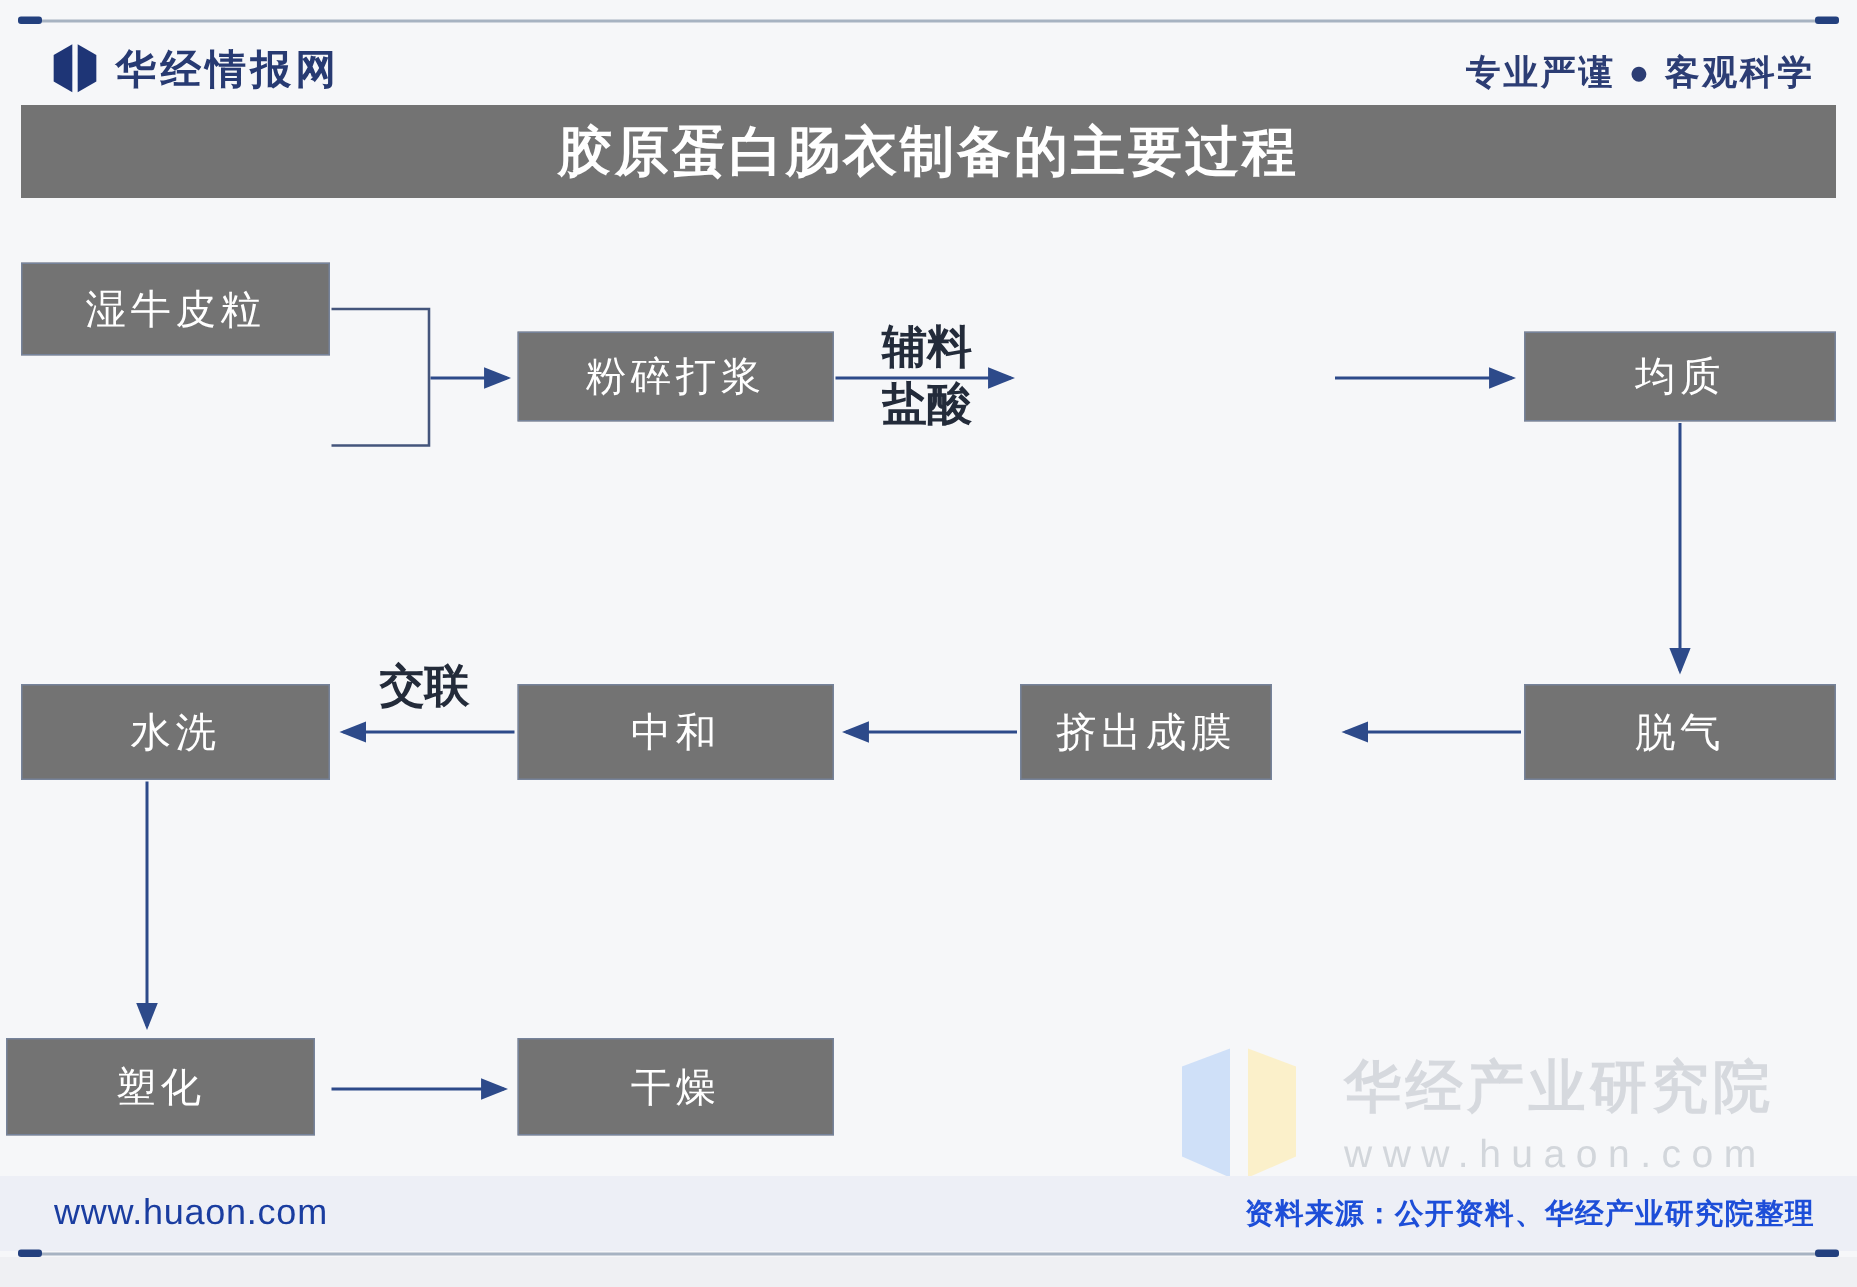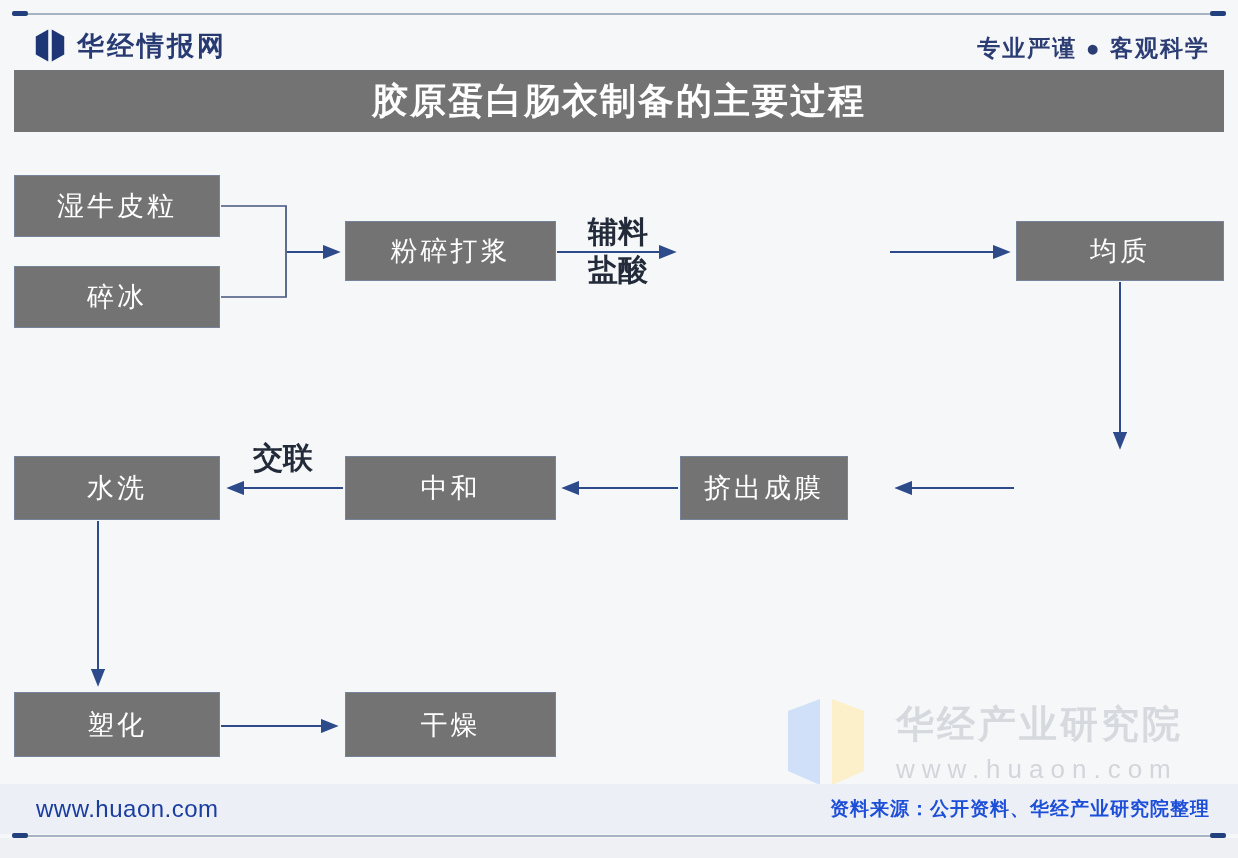--- a/index.html
+++ b/index.html
@@ -38,21 +38,21 @@
           color:#ffffff; font-size:27px; letter-spacing:3px;font-family:Liberation Serif, serif; }
   #n-wet   { left:14px;   top:175px; width:206px; height:62px; }
   #n-ice   { left:14px;   top:266px; width:206px; height:62px; }
   #n-crush { left:345px;  top:221px; width:211px; height:60px; }
   #n-acid  { left:682px;  top:221px; width:207px; height:60px; }
   #n-homo  { left:1016px; top:221px; width:208px; height:60px; }
   #n-wash  { left:14px;   top:456px; width:206px; height:64px; }
   #n-neut  { left:345px;  top:456px; width:211px; height:64px; }
   #n-extr  { left:680px;  top:456px; width:168px; height:64px; }
   #n-degas { left:1016px; top:456px; width:208px; height:64px; }
-  #n-plast { left:14px;   top:692px; width:206px; height:65px; }
+  #n-plast { left:4px;   top:692px; width:206px; height:65px; }
   #n-dry   { left:345px;  top:692px; width:211px; height:65px; }
 
   
   .edge-label { position:absolute; color:#232b3a; font-weight:600; text-align:center; font-size:30px; }
   #lbl-aux   { left:557px; top:213px; width:122px; line-height:38px; }
   #lbl-cross { left:231px; top:441px; width:104px; line-height:34px; }
 
   
   .watermark { position:absolute; left:786px; top:697px; display:flex; align-items:center; gap:30px; }
   .wm-texts { display:flex; flex-direction:column; }
@@ -105,26 +105,26 @@
     <line x1="890" y1="252" x2="1008" y2="252" stroke="#2d4a8a" stroke-width="2" marker-end="url(#arrow)"></line>
     <line x1="1120" y1="282" x2="1120" y2="447" stroke="#2d4a8a" stroke-width="2" marker-end="url(#arrow)"></line>
     <line x1="1014" y1="488" x2="897" y2="488" stroke="#2d4a8a" stroke-width="2" marker-end="url(#arrow)"></line>
     <line x1="678" y1="488" x2="564" y2="488" stroke="#2d4a8a" stroke-width="2" marker-end="url(#arrow)"></line>
     <line x1="343" y1="488" x2="229" y2="488" stroke="#2d4a8a" stroke-width="2" marker-end="url(#arrow)"></line>
     <line x1="98" y1="521" x2="98" y2="684" stroke="#2d4a8a" stroke-width="2" marker-end="url(#arrow)"></line>
     <line x1="221" y1="726" x2="336" y2="726" stroke="#2d4a8a" stroke-width="2" marker-end="url(#arrow)"></line>
   </svg>
 
   <div class="node" id="n-wet">湿牛皮粒</div>
-  <div class="node" id="n-ice">碎冰</div>
   <div class="node" id="n-crush">粉碎打浆</div>
   <div class="node" id="n-homo">均质</div>
   <div class="node" id="n-wash">水洗</div>
   <div class="node" id="n-neut">中和</div>
   <div class="node" id="n-extr">挤出成膜</div>
+  <div class="node" id="n-degas">脱气</div>
   <div class="node" id="n-plast">塑化</div>
   <div class="node" id="n-dry">干燥</div>
 
   <div class="edge-label" id="lbl-aux">
     <div>辅料</div>
     <div>盐酸</div>
   </div>
   <div class="edge-label" id="lbl-cross">交联</div>
 
   <div class="watermark">

